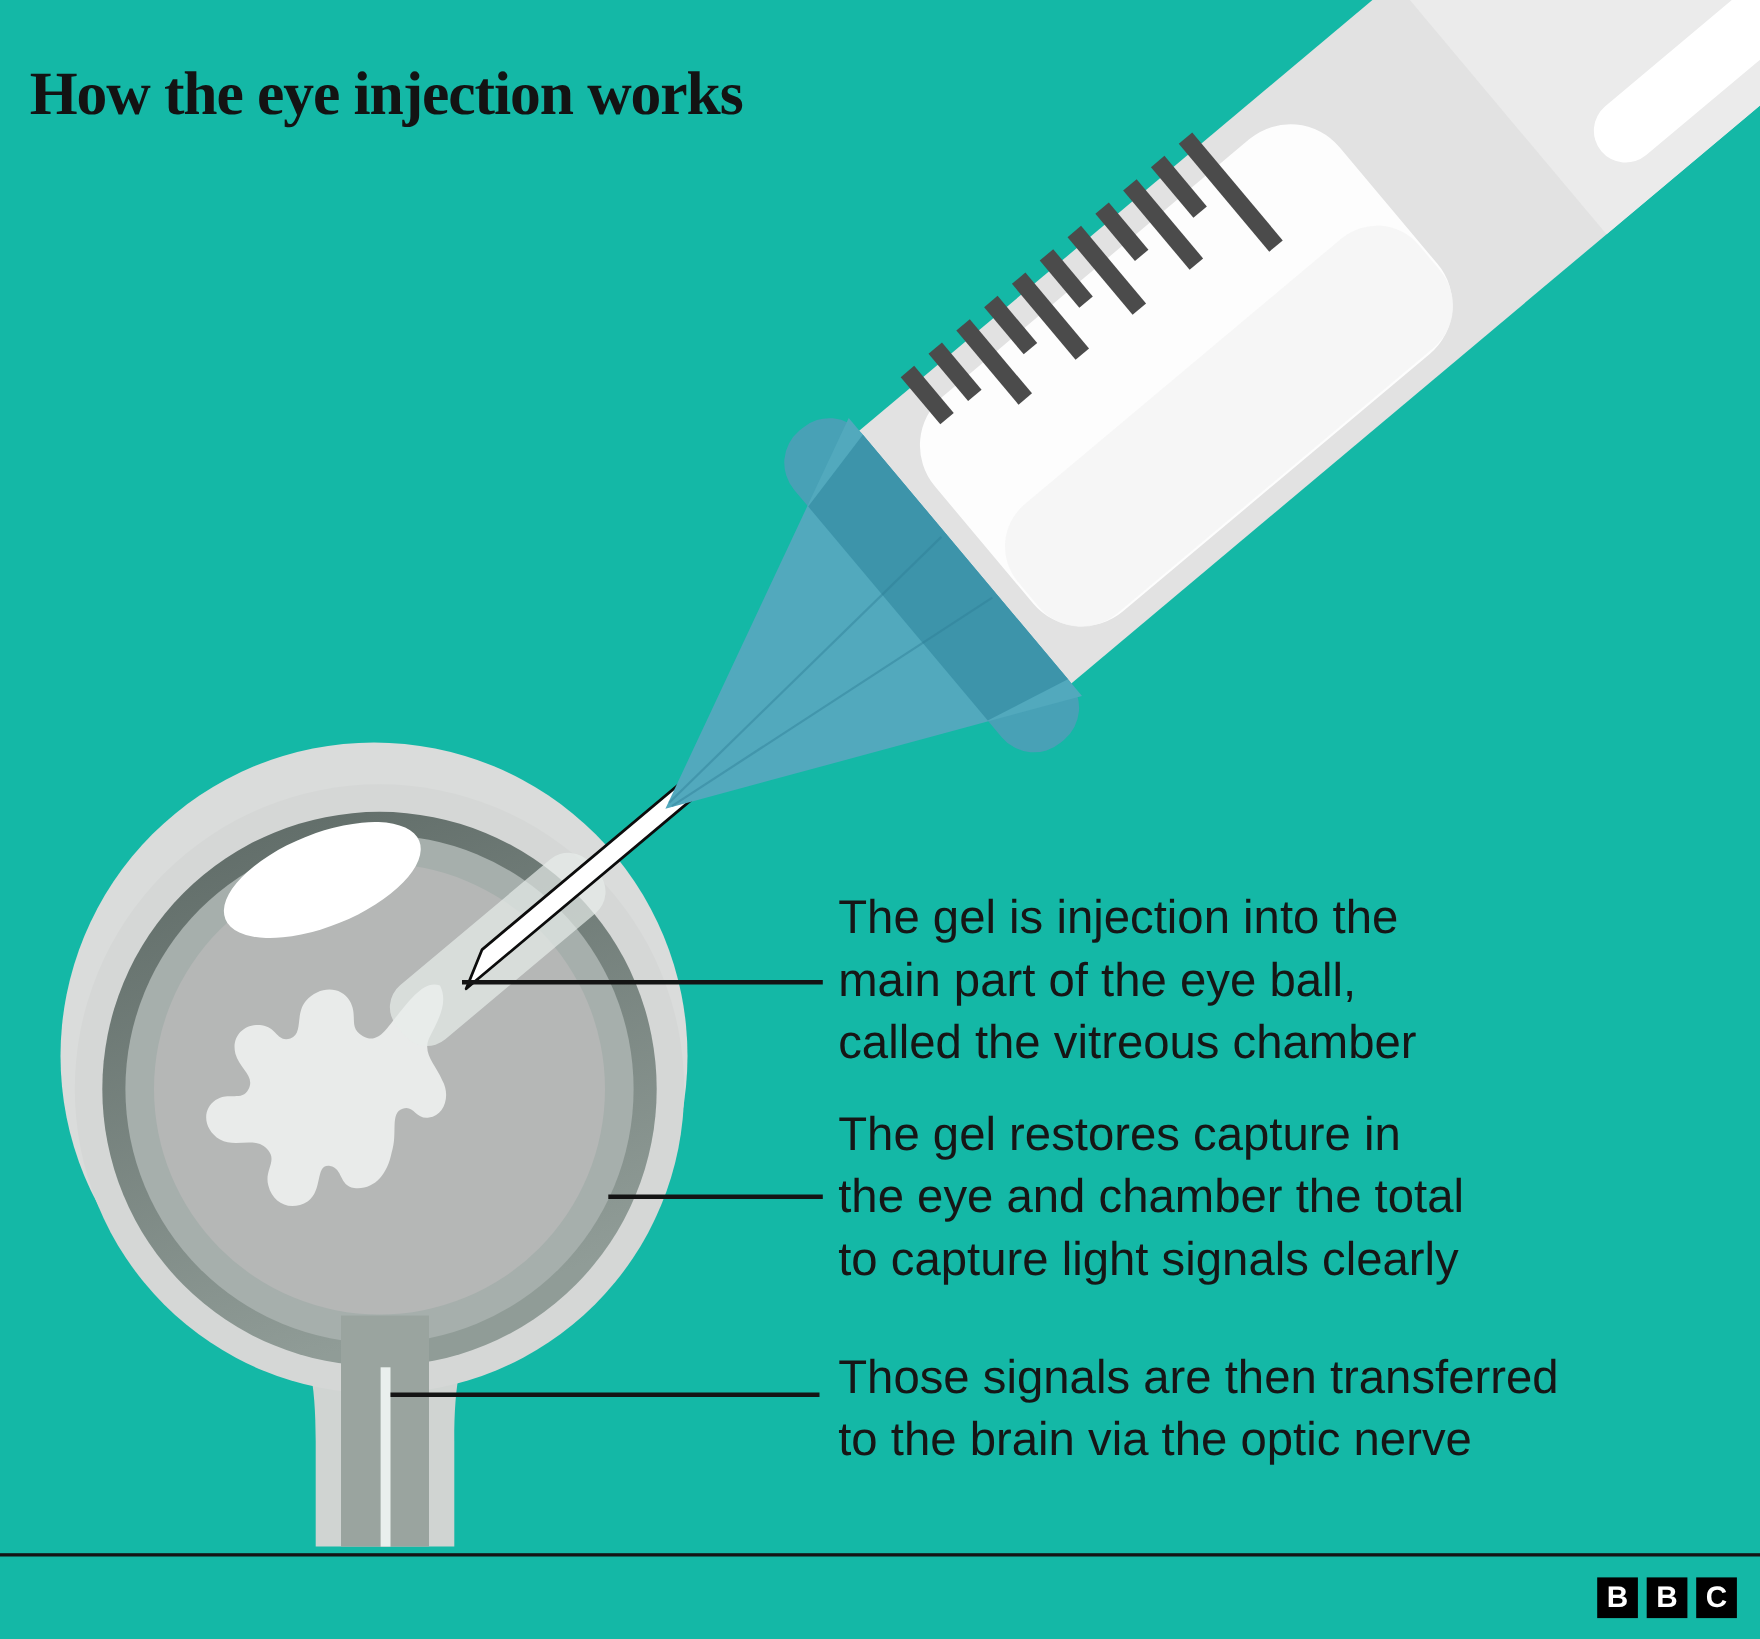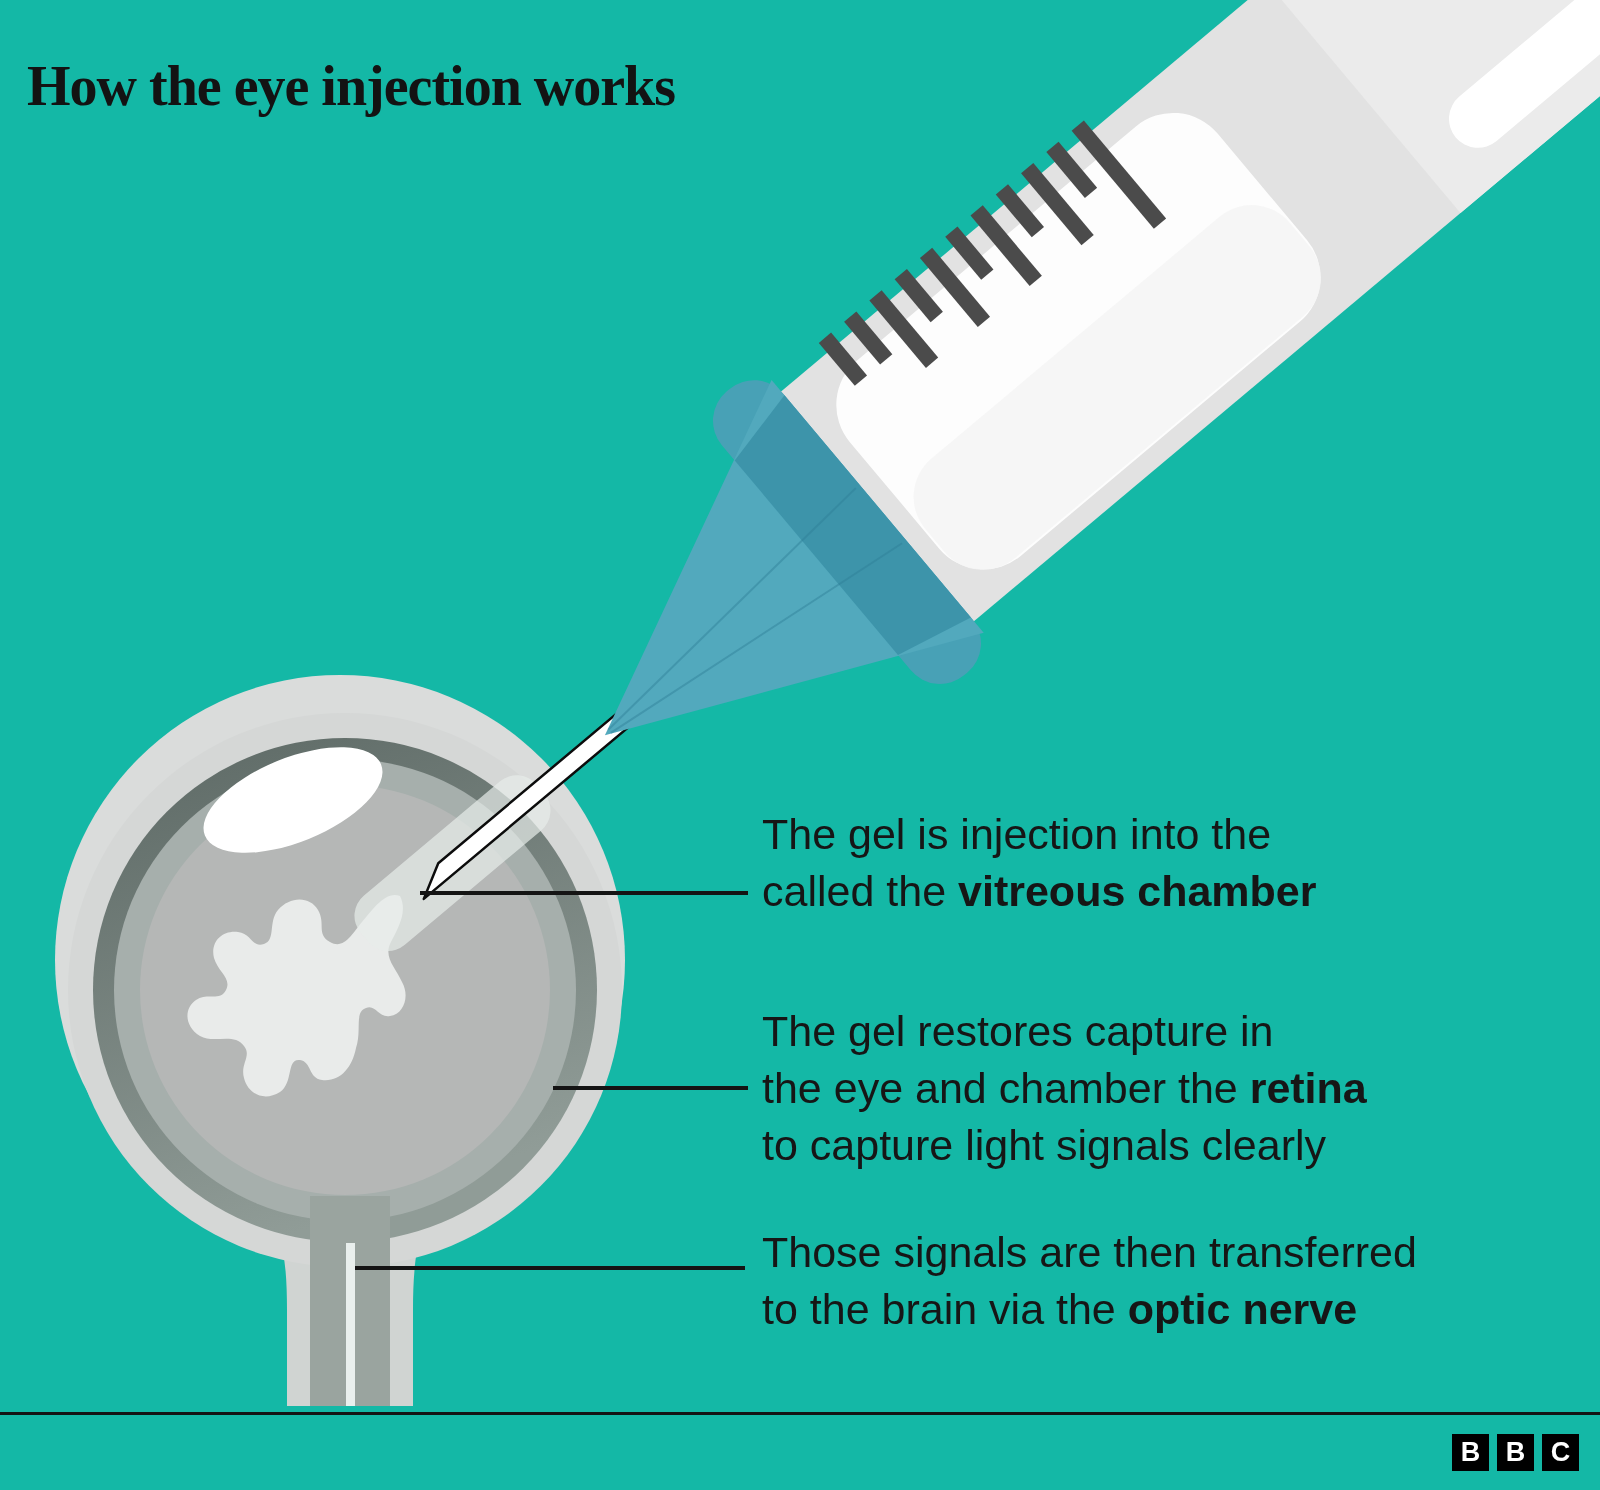--- a/index.html
+++ b/index.html
@@ -6,21 +6,21 @@
   .canvas{position:relative;width:1600px;height:1490px;background:#14b8a6;overflow:hidden;
           font-family:"Liberation Sans","DejaVu Sans",sans-serif;color:#161616;}
   .illustration{position:absolute;left:0;top:0;width:1600px;height:1490px;}
   .title{position:absolute;left:27px;top:16px;width:1100px;
          font-family:"Liberation Serif","DejaVu Serif",serif;
          font-weight:700;font-size:56px;line-height:1.15;letter-spacing:-1px;color:#131313;}
   .intro{position:absolute;left:27px;top:104px;width:860px;
          font-size:43px;line-height:57.5px;color:#161616;white-space:pre-line;}
   .note{position:absolute;left:762px;width:720px;font-size:43px;line-height:57px;color:#161616;}
   .note .line{white-space:nowrap;}
-  .note b{font-weight:700;}
+  .note b{font-weight:400;}
   .note-1{top:806px;}
   .note-2{top:1003px;}
   .note-3{top:1224px;}
   .divider{position:absolute;left:0;top:1412px;width:1600px;height:3px;background:#141414;}
   .logo{position:absolute;left:1452px;top:1434px;display:flex;gap:8px;}
   .logo .block{width:37px;height:37px;background:#000;color:#fff;display:flex;
                align-items:center;justify-content:center;
                font-size:27px;font-weight:700;font-family:"Liberation Sans","DejaVu Sans",sans-serif;}
 </style>
 </head>
@@ -118,26 +118,27 @@
     <line x1="420" y1="893" x2="748" y2="893" stroke="#141414" stroke-width="4"></line>
     <line x1="553" y1="1088" x2="748" y2="1088" stroke="#141414" stroke-width="4"></line>
     <line x1="355" y1="1268" x2="745" y2="1268" stroke="#141414" stroke-width="4"></line>
   </svg>
 
   <h1 class="title">How the eye injection works</h1>
 
 
   <div class="note note-1">
     <div class="line"><span>The gel is injection into the</span></div>
+    <div class="line"><span>main part of the eye ball,</span></div>
     <div class="line"><span>called the </span><b>vitreous chamber</b></div>
   </div>
 
   <div class="note note-2">
     <div class="line"><span>The gel restores capture in</span></div>
-    <div class="line"><span>the eye and chamber the </span><b>retina</b></div>
+    <div class="line"><span>the eye and chamber the </span><b>total</b></div>
     <div class="line"><span>to capture light signals clearly</span></div>
   </div>
 
   <div class="note note-3">
     <div class="line"><span>Those signals are then transferred</span></div>
     <div class="line"><span>to the brain via the </span><b>optic nerve</b></div>
   </div>
 
   <div class="divider"></div>
   <div class="logo">

